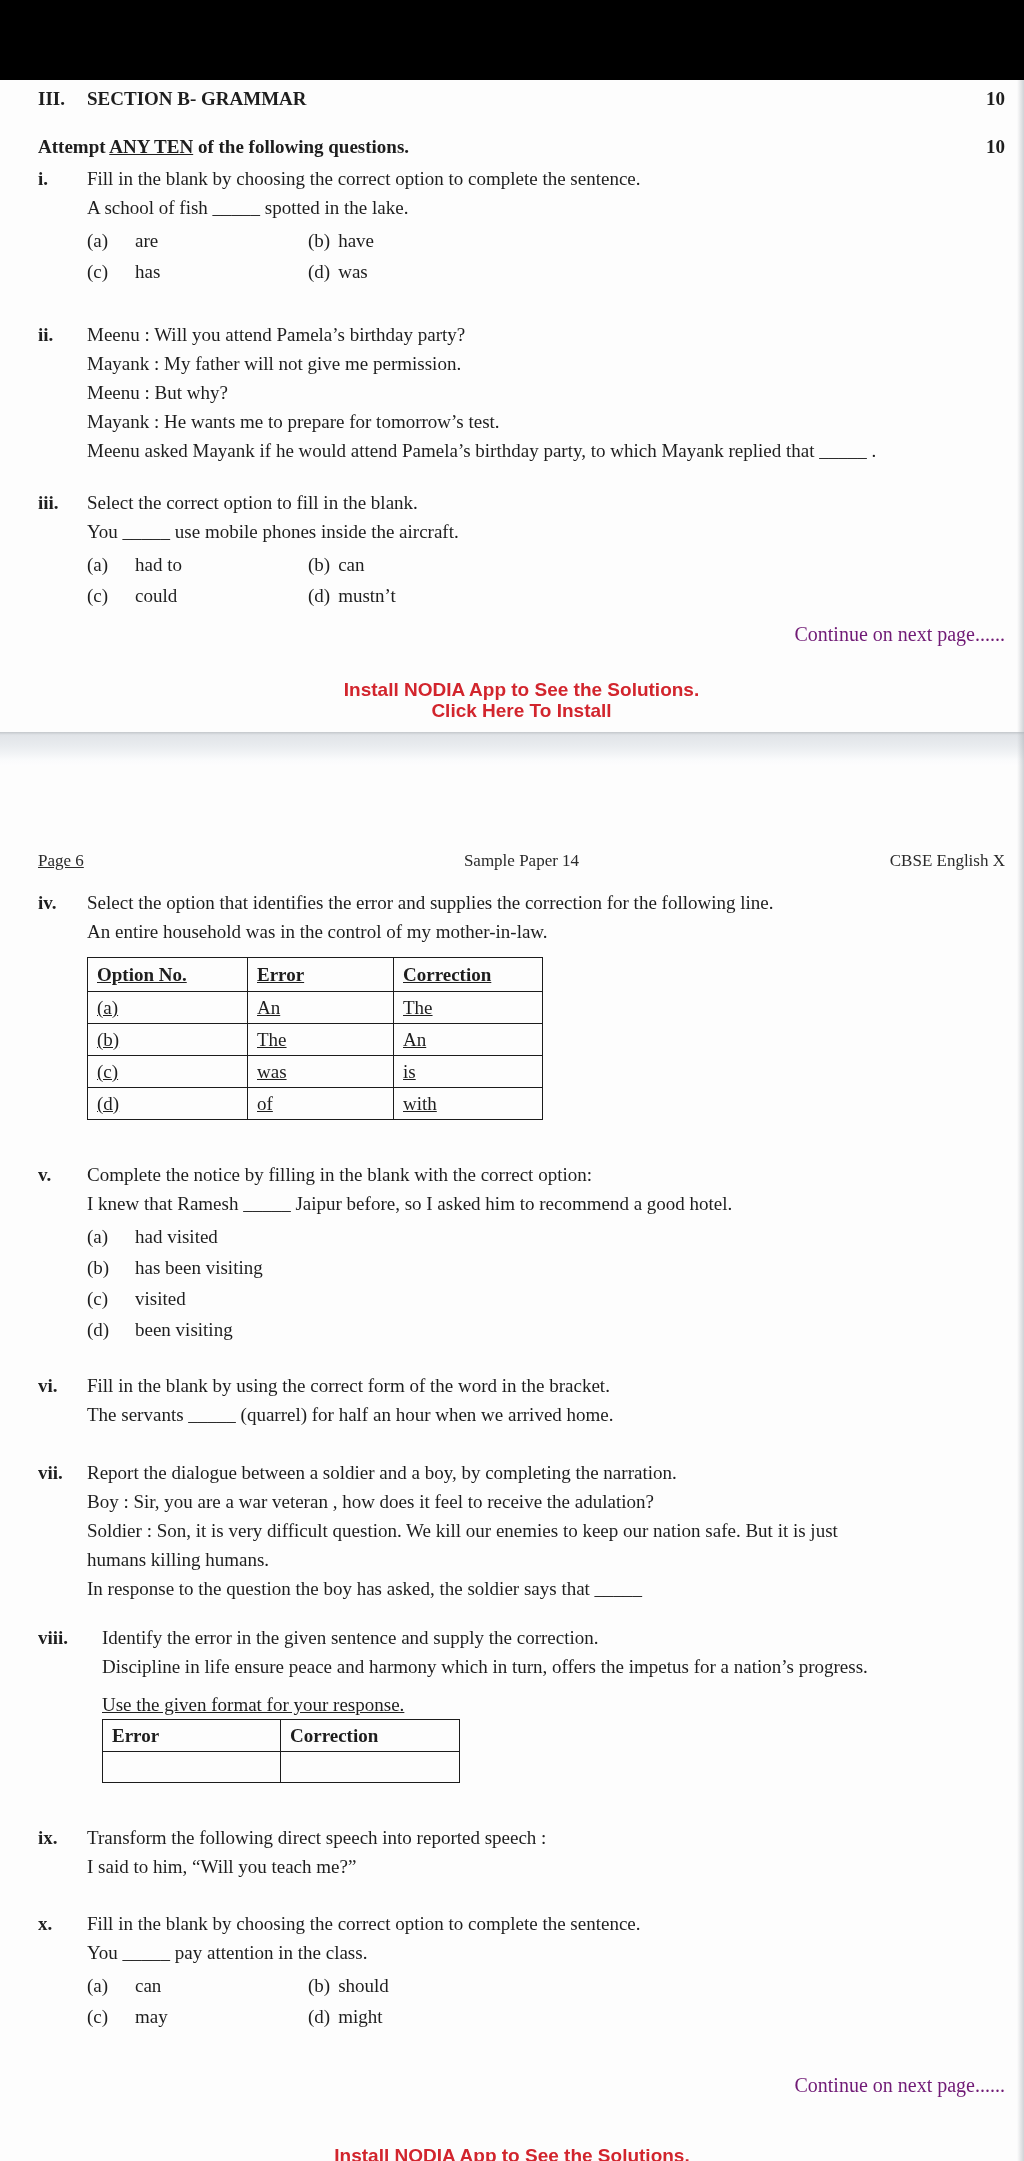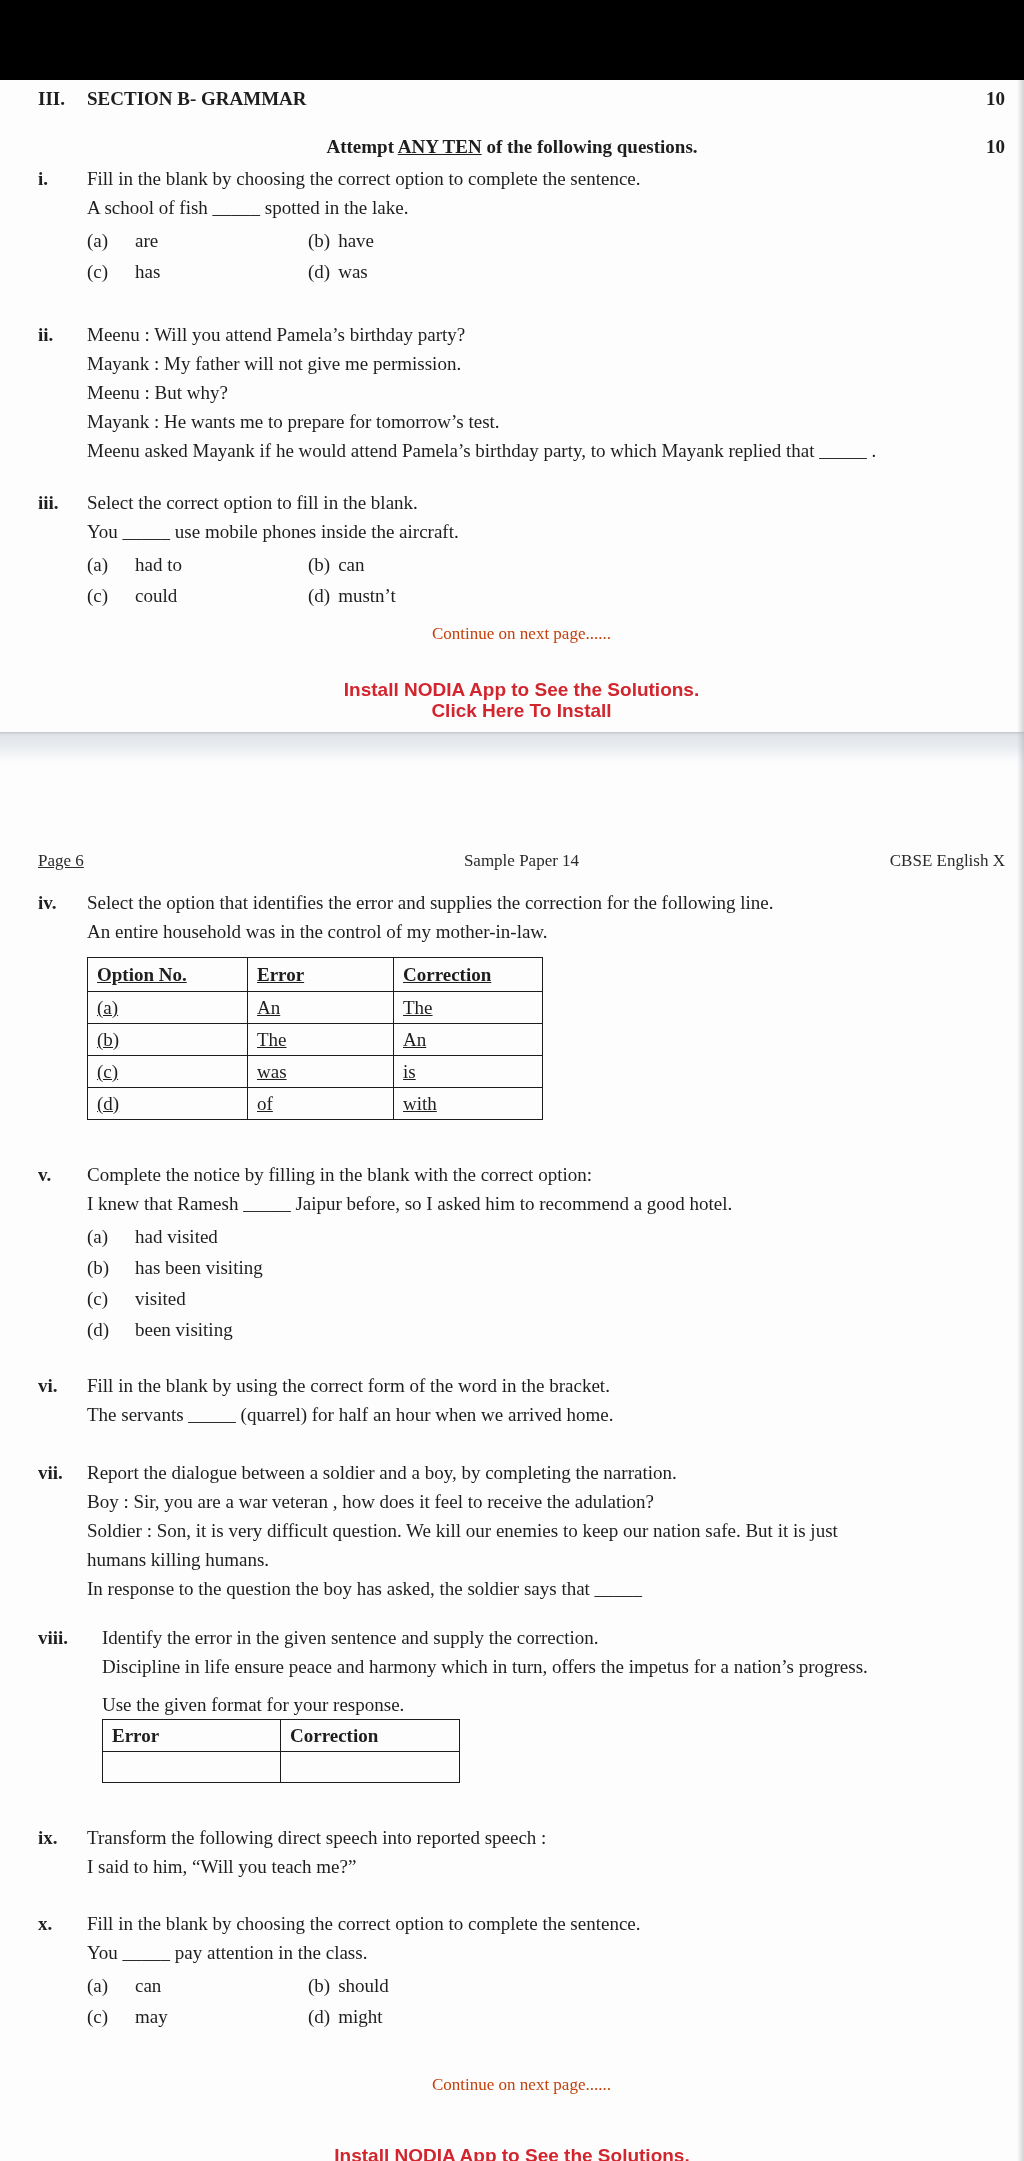--- a/index.html
+++ b/index.html
@@ -18,37 +18,37 @@
   .right-edge {
     position:absolute; top:80px; right:0; width:7px; height:2081px; pointer-events:none;
     background:linear-gradient(to right, rgba(180,184,189,0), rgba(172,176,182,0.55));
   }
   .content { padding-left:38px; padding-right:19px; }
 
   .sec-head { margin-top:8px; display:flex; align-items:baseline; font-weight:bold; font-size:19px; line-height:22px; }
   .sec-label { width:49px; }
   .sec-title { flex:1; text-align:left; }
   .attempt-row { margin-top:25px; display:flex; align-items:baseline; font-weight:bold; font-size:19px; line-height:24px; }
-  .attempt-text { flex:1; white-space:pre-wrap;text-align:center; }
+  .attempt-text { flex:1; white-space:pre-wrap; }
   .attempt-text .underl { text-decoration:underline; }
 
   .q { display:flex; font-size:19px; line-height:29px; }
   .qnum { width:49px; flex-shrink:0; font-weight:bold; }
   .qbody { flex:1; min-width:0; }
   .line { white-space:nowrap; }
 
   .opts { margin-top:3px; }
   .opt-row { display:flex; line-height:31px; }
   .opt-first { width:221px; display:flex; }
   .opt-label { width:48px; flex-shrink:0; }
   .opt-second { display:flex; }
   .opt-second .opt-label2 { margin-right:8px; }
   .opt-single { display:flex; line-height:31px; }
 
-  .continue-note { text-align:center; font-size:17px; line-height:22px; color:#c2410c; }
+  .continue-note { text-align:right; font-size:20px; line-height:22px; color:#701a75; }
   #cont1 { margin-top:12px; }
   #cont2 { margin-top:42px; }
 
   .ad { text-align:center; font-family:"Liberation Sans","DejaVu Sans",sans-serif; font-weight:bold;
         font-size:19px; line-height:21px; color:#d2252d; }
   #ad-top { margin-top:34px; }
   .ad-bottom { position:absolute; top:1379px; left:0; width:1024px; }
 
   .p2-header { margin-top:84px; display:flex; align-items:baseline; font-size:17px; line-height:22px; color:#2a2a2a; }
   .p2-left { width:200px;text-decoration:underline; }
@@ -58,21 +58,21 @@
   #q4 { margin-top:16px; } #q5 { margin-top:40px; } #q6 { margin-top:26px; }
   #q7 { margin-top:29px; } #q8 { margin-top:20px;gap:15px; } #q9 { margin-top:40px; } #q10 { margin-top:28px; }
   #q1 { margin-top:5px; }  #q2 { margin-top:33px; } #q3 { margin-top:23px; }
 
   table { border-collapse:collapse; font-size:19px; color:#1e1e1e; }
   th, td { border:1.6px solid #1c1c1c; padding:1px 9px; text-align:left; vertical-align:middle; }
   th { font-weight:bold; }
   .tbl4 { margin-top:11px;text-decoration:underline; }
   .tbl4 th { height:31px; } .tbl4 td { height:29px; }
   .tbl4 .c0 { width:141px; } .tbl4 .c1 { width:127px; } .tbl4 .c2 { width:130px; }
-  .q8-note { margin-top:12px; line-height:24px; white-space:nowrap; }
+  .q8-note { margin-top:12px; line-height:24px; white-space:nowrap;text-decoration:underline; }
   .tbl8 { margin-top:2px; }
   .tbl8 th { height:26px; } .tbl8 td { height:28px; }
   .tbl8 .c0 { width:159px; } .tbl8 .c1 { width:160px; }
 </style>
 </head>
 <body>
 
 <div id="root">
   <div class="black-bar"></div>
 

